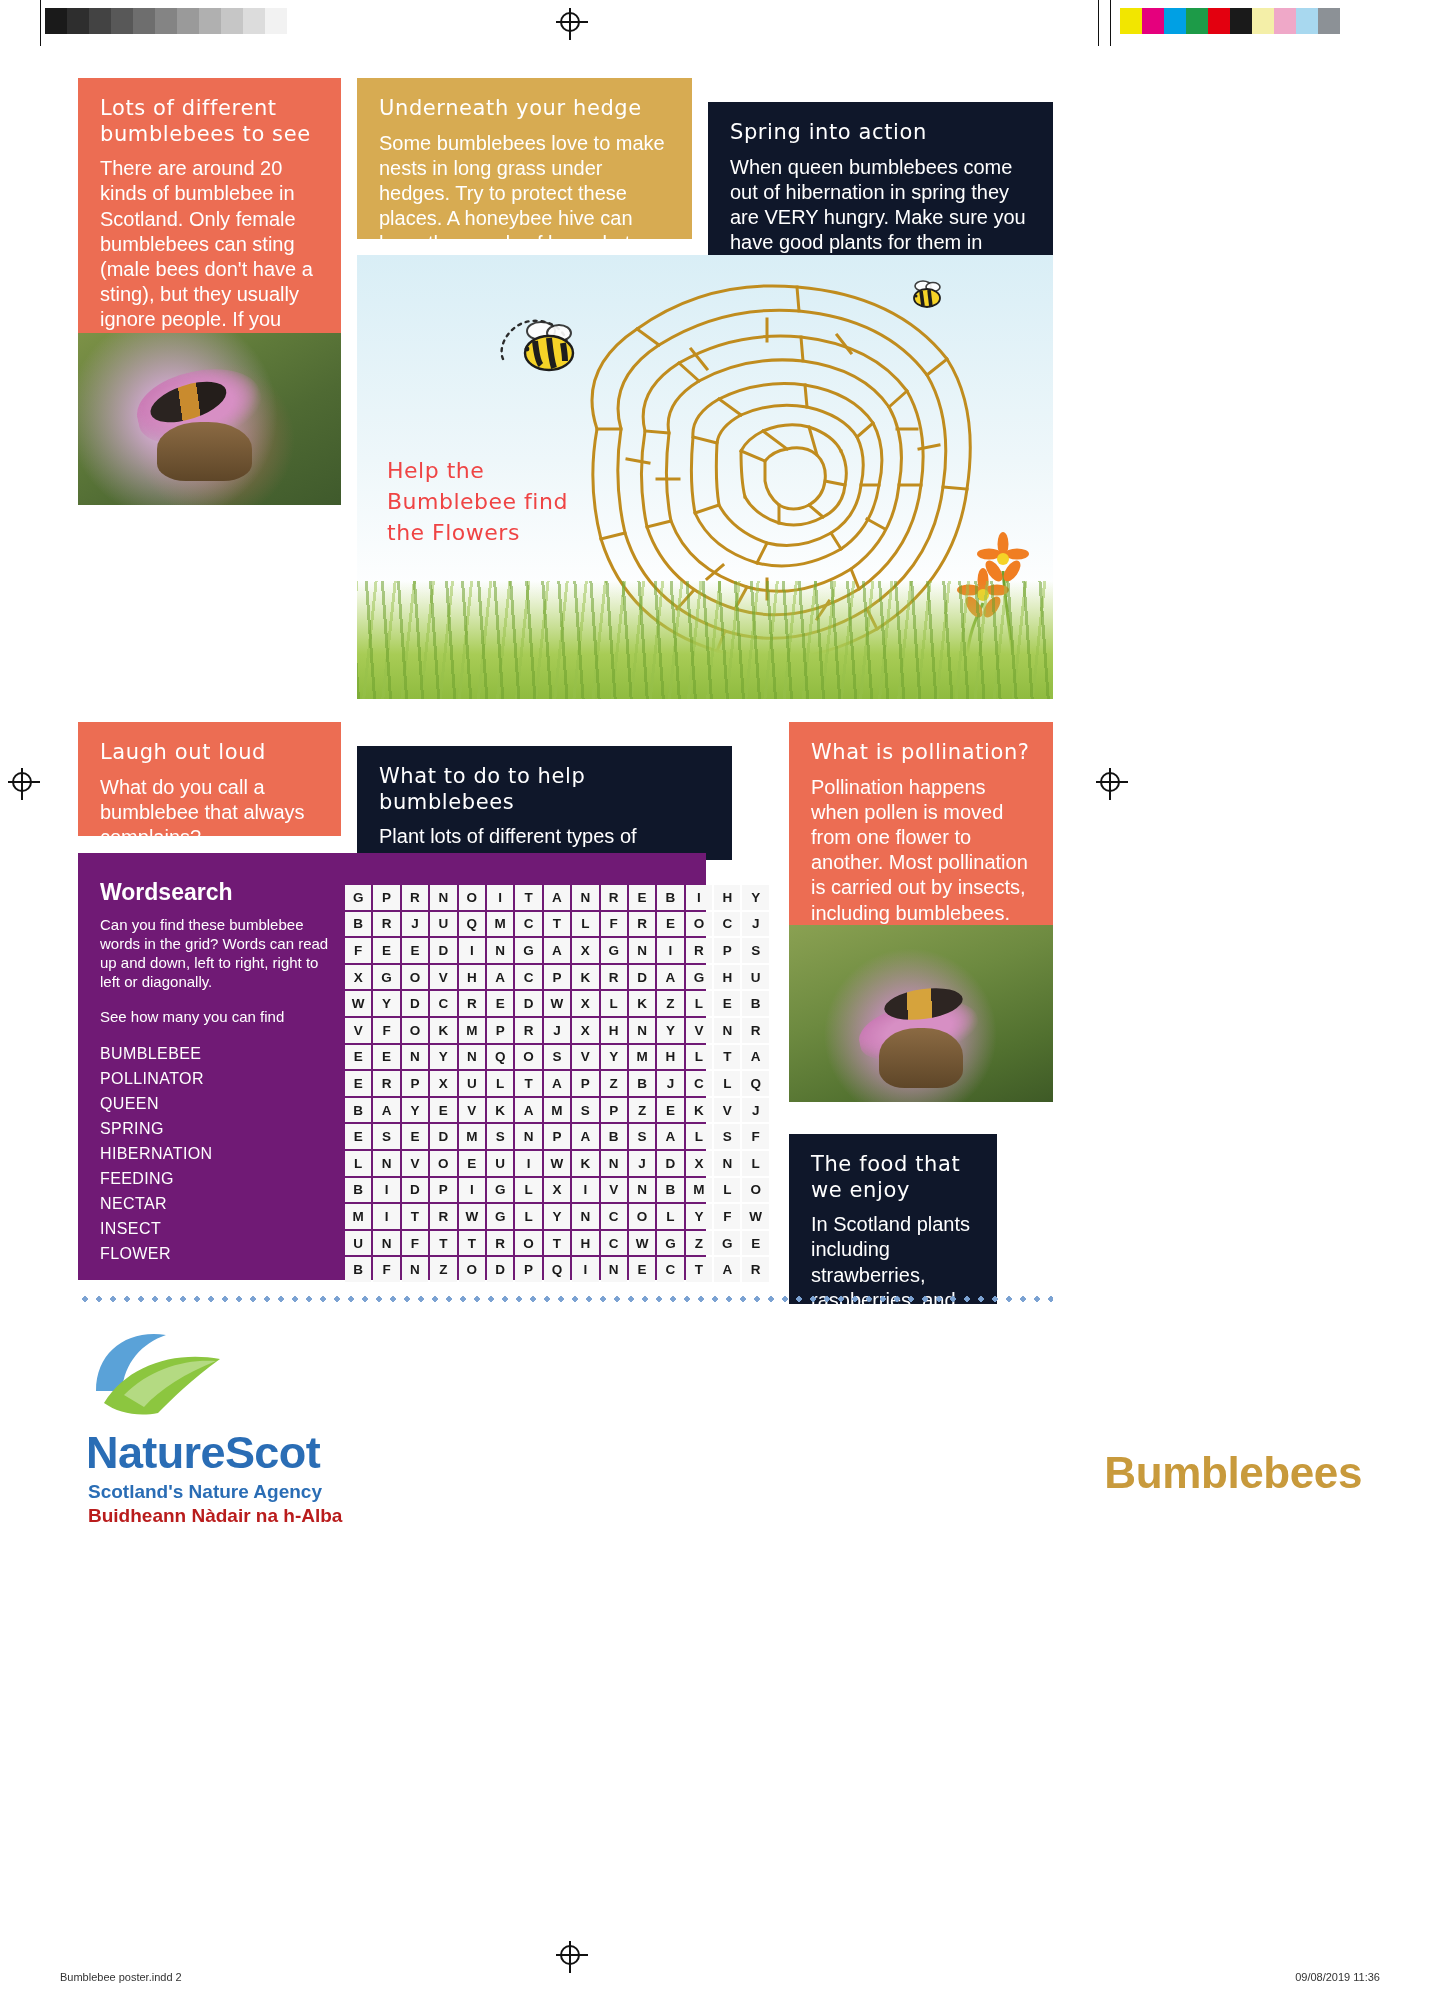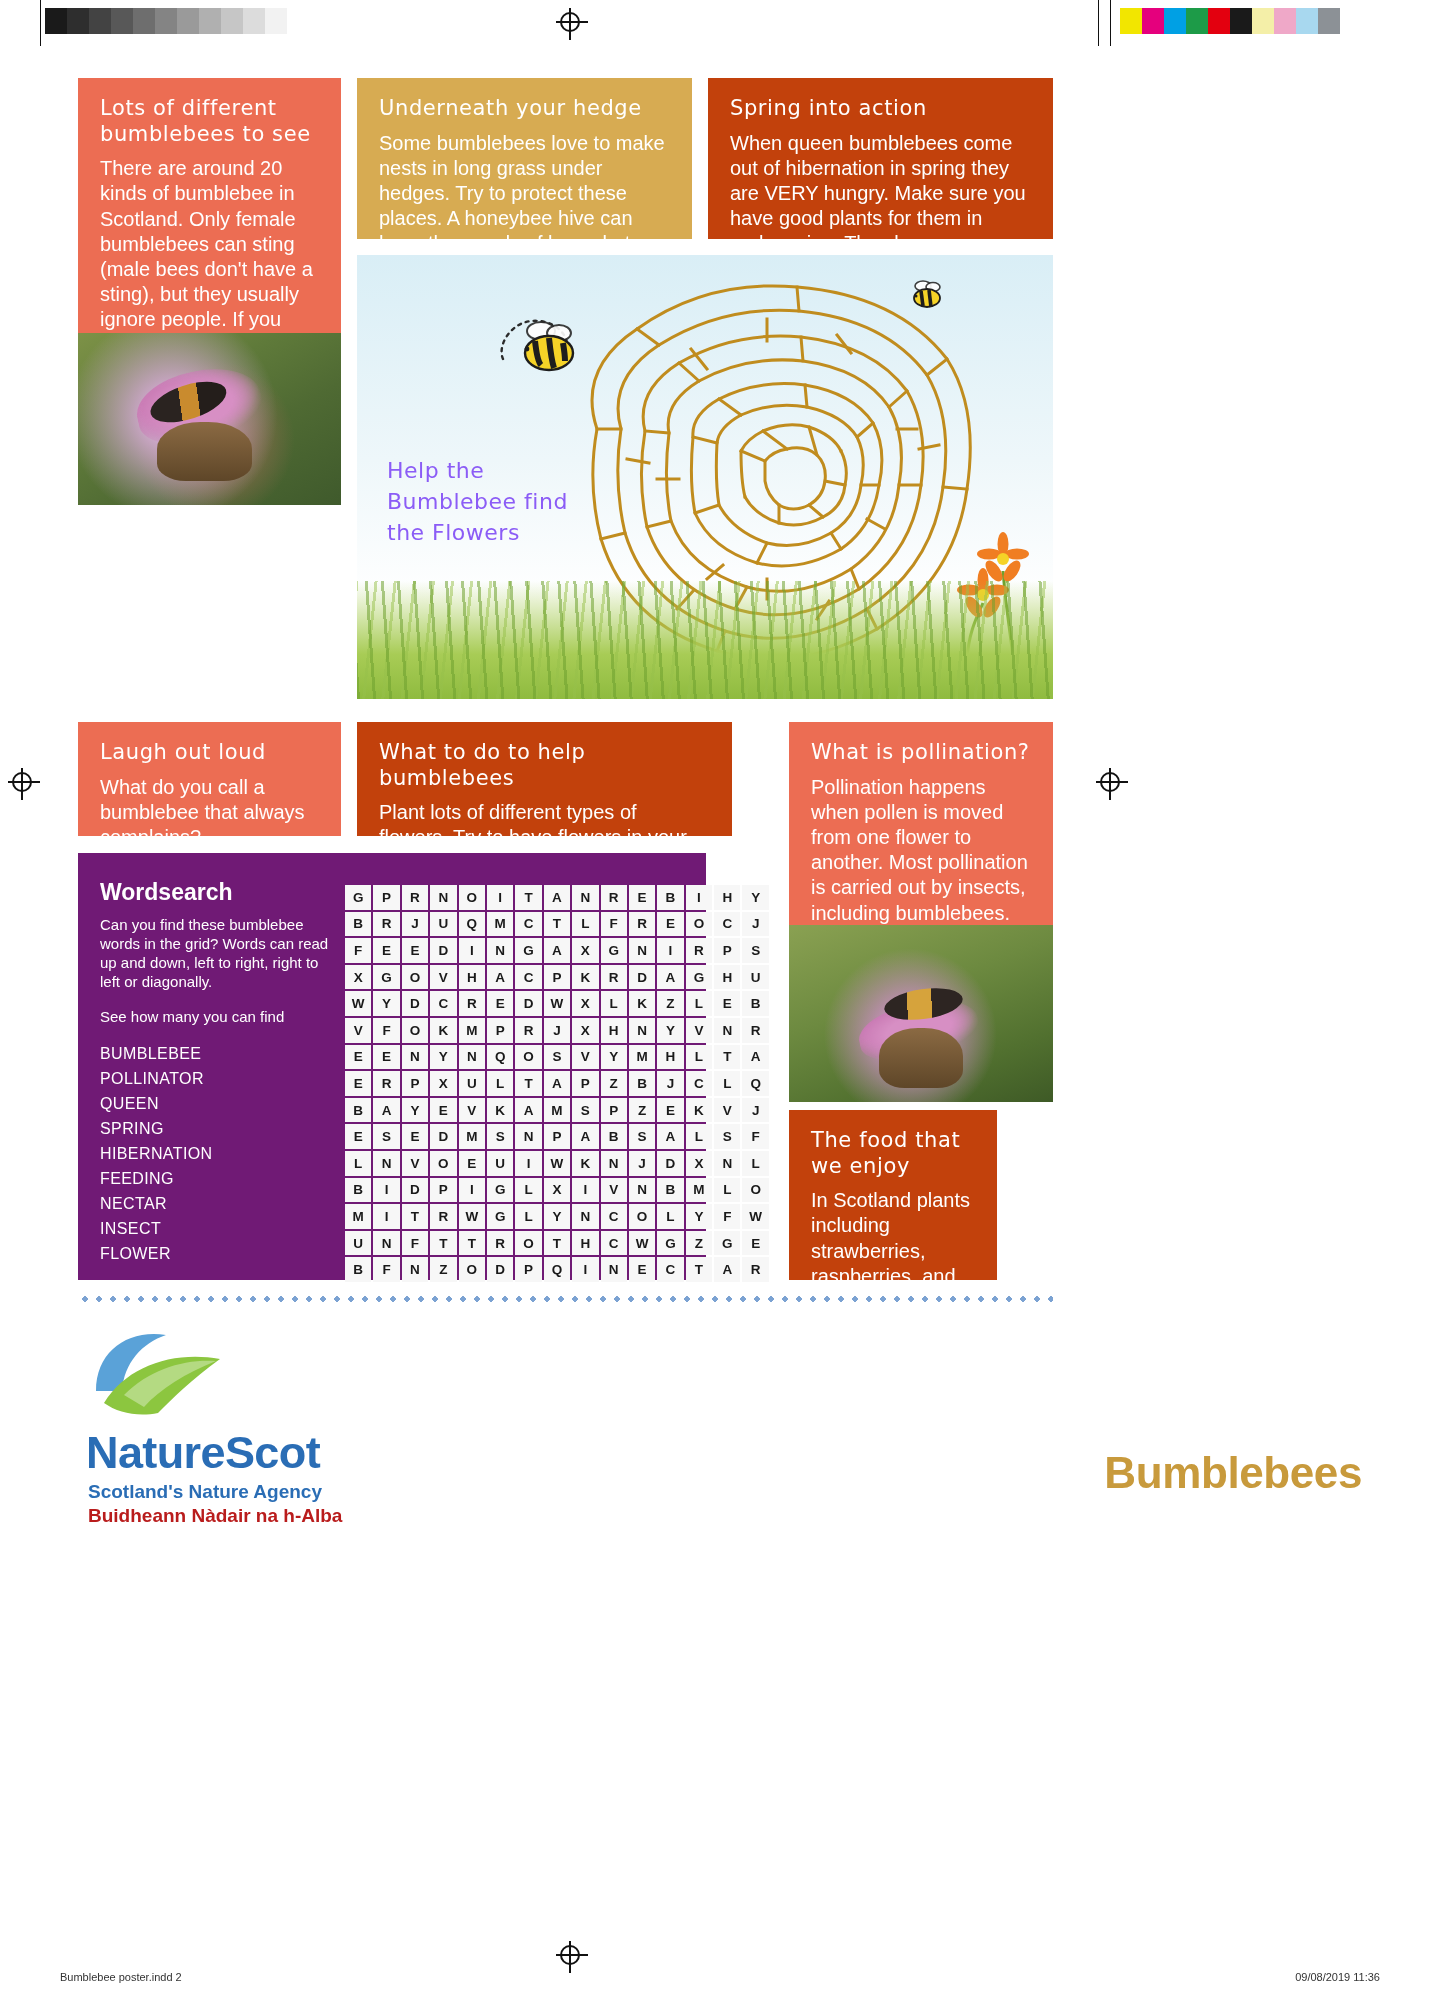--- a/index.html
+++ b/index.html
@@ -26,21 +26,21 @@
   
   .card{position:absolute;box-sizing:border-box;padding:18px 22px 20px 22px;color:#fff;}
   .card h3{
     font-family:"DejaVu Sans", sans-serif;
     font-weight:400;font-size:21px;line-height:1.22;margin:0 0 9px 0;
     letter-spacing:.6px;
   }
   .card p{font-size:20px;line-height:1.26;margin:0;}
   .salmon{background:#ec6d53;}
   .gold{background:#d7ab52;}
-  .sky{background:#c2410c;}
+  .sky{background:#0f172a;margin-top:24px;}
 
   
   #card-kinds      {left:78px;  top:78px;  width:263px;height:255px;}
   #photo-thistle-1 {position:absolute;left:78px;top:333px;width:263px;height:172px;overflow:hidden;}
   #card-flying     {left:78px;  top:513px; width:263px;height:190px;}
   #card-hedge      {left:357px; top:78px;  width:335px;height:161px;}
   #card-spring     {left:708px; top:78px;  width:345px;height:161px;}
   #maze            {position:absolute;left:357px;top:255px;width:696px;height:444px;overflow:hidden;}
   #card-laugh      {left:78px;  top:722px; width:263px;height:114px;}
   #card-help       {left:357px; top:722px; width:375px;height:114px;}
@@ -92,21 +92,21 @@
       transform:rotate(-8deg);}
 
   
   .sky-bg{position:absolute;inset:0;background:linear-gradient(180deg,#d9eef6 0%, #eef7fa 46%, #ffffff 78%);}
   .grass{position:absolute;left:0;right:0;bottom:0;height:118px;
       background:linear-gradient(0deg,#8fbb3f 0%, #a8cc56 38%, rgba(168,204,86,0) 100%);}
   .grass:after{content:"";position:absolute;inset:0;
       background:repeating-linear-gradient(86deg, rgba(109,160,46,.55) 0 3px, rgba(109,160,46,0) 3px 16px),
                  repeating-linear-gradient(-84deg, rgba(150,192,74,.5) 0 3px, rgba(150,192,74,0) 3px 19px);}
   .maze-title{position:absolute;left:30px;top:200px;width:200px;
-      font-family:"DejaVu Sans", sans-serif;font-size:22px;line-height:1.42;color:#8b5cf6;letter-spacing:.5px;}
+      font-family:"DejaVu Sans", sans-serif;font-size:22px;line-height:1.42;color:#ef4444;letter-spacing:.5px;}
   .maze-blob{position:absolute;left:210px;top:24px;width:412px;height:396px;}
   .maze-blob svg{width:100%;height:100%;}
   .bee-big{position:absolute;left:140px;top:60px;width:92px;height:62px;}
   .bee-small{position:absolute;right:104px;top:22px;width:46px;height:32px;}
   .flowers{position:absolute;right:6px;bottom:38px;width:110px;height:130px;}
 
   
   .dots{position:absolute;left:78px;top:1296px;width:975px;height:6px;
       background-image:radial-gradient(circle,#7ba2d2 2.6px, rgba(0,0,0,0) 2.8px);
       background-size:14px 6px;background-repeat:repeat-x;}

